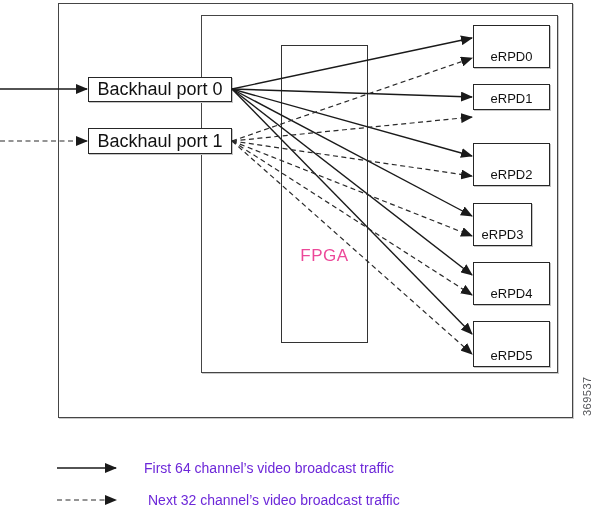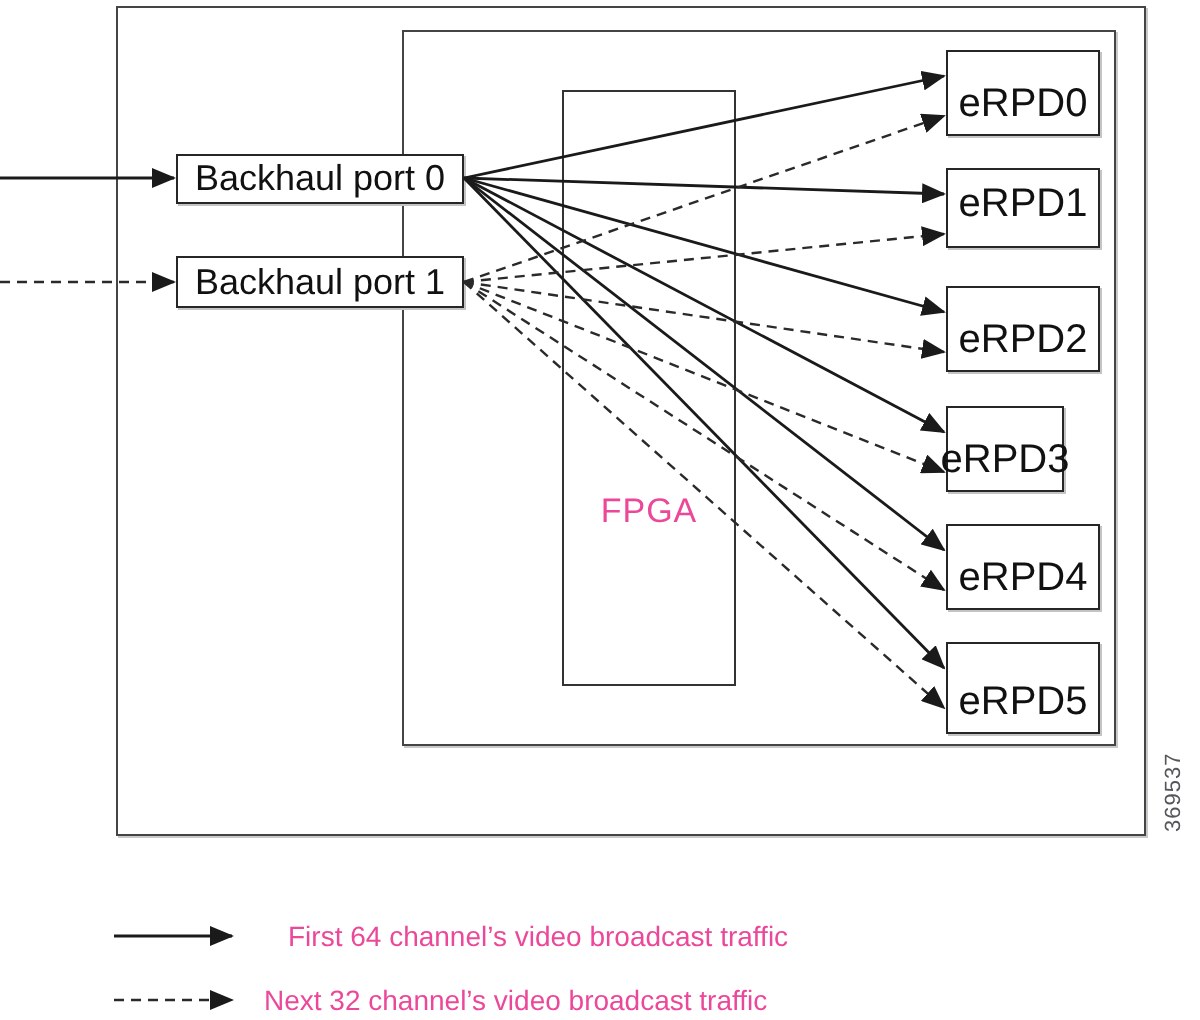--- a/index.html
+++ b/index.html
@@ -41,36 +41,36 @@
     justify-content:center;
     color:#111111;
     box-shadow:1px 1px 0 #c4c4c4;
     z-index:2;
   }
   .port{font-size:18px;white-space:nowrap;}
   .erpd{
     align-items:flex-end;
     justify-content:center;
     padding-bottom:3px;
-    font-size:20px;
+    font-size:13px;
   }
   #edges{
     position:absolute;
     left:0;top:0;
     width:600px;height:510px;
     z-index:3;
     pointer-events:none;
   }
   #edges line.solid{stroke:#1a1a1a;stroke-width:1.4;}
   #edges line.dashed{stroke:#2a2a2a;stroke-width:1.2;stroke-dasharray:5 3.5;}
   .legend-label{
     position:absolute;
     height:18px;line-height:18px;
     font-size:14px;
-    color:#ec4899;
+    color:#6d28d9;
     white-space:nowrap;
     z-index:2;
   }
   .fignum{
     position:absolute;
     left:581px;top:366px;
     width:16px;height:50px;
     writing-mode:vertical-rl;
     transform:rotate(180deg);
     font-size:11px;
@@ -97,21 +97,21 @@
   </div>
 
   <div class="box port" style="left: 88px; top: 128px; width: 144px; height: 26px;">
     <span>Backhaul port 1</span>
   </div>
 
   <div>
       <div class="box erpd" style="left: 473px; top: 25px; width: 77px; height: 43px;">
         <span>eRPD0</span>
       </div>
-      <div class="box erpd" style="left: 473px; top: 84px; width: 77px; height: 40px; align-items: center;">
+      <div class="box erpd" style="left: 473px; top: 84px; width: 77px; height: 26px;">
         <span>eRPD1</span>
       </div>
       <div class="box erpd" style="left: 473px; top: 143px; width: 77px; height: 43px;">
         <span>eRPD2</span>
       </div>
       <div class="box erpd" style="left: 473px; top: 203px; width: 59px; height: 43px;">
         <span>eRPD3</span>
       </div>
       <div class="box erpd" style="left: 473px; top: 262px; width: 77px; height: 43px;">
         <span>eRPD4</span>
@@ -140,17 +140,17 @@
       <line x1="232" y1="141" x2="472" y2="176" class="dashed" marker-end="url(#arrowhead)"></line>
       <line x1="232" y1="141" x2="472" y2="236" class="dashed" marker-end="url(#arrowhead)"></line>
       <line x1="232" y1="141" x2="472" y2="295" class="dashed" marker-end="url(#arrowhead)"></line>
       <line x1="232" y1="141" x2="472" y2="354" class="dashed" marker-end="url(#arrowhead)"></line>
       <line x1="57" y1="468" x2="116" y2="468" class="solid" marker-end="url(#arrowhead)"></line>
       <line x1="57" y1="500" x2="116" y2="500" class="dashed" marker-end="url(#arrowhead)"></line>
     </svg>
 
   <div class="legend-label" style="left: 144px; top: 459px;">First 64 channel’s video broadcast traffic</div>
 
-  <div class="legend-label" style="left: 132px; top: 491px;">Next 32 channel’s video broadcast traffic</div>
+  <div class="legend-label" style="left: 148px; top: 491px;">Next 32 channel’s video broadcast traffic</div>
 
   <div class="fignum">369537</div>
 
 </div>
 
 </body></html>

